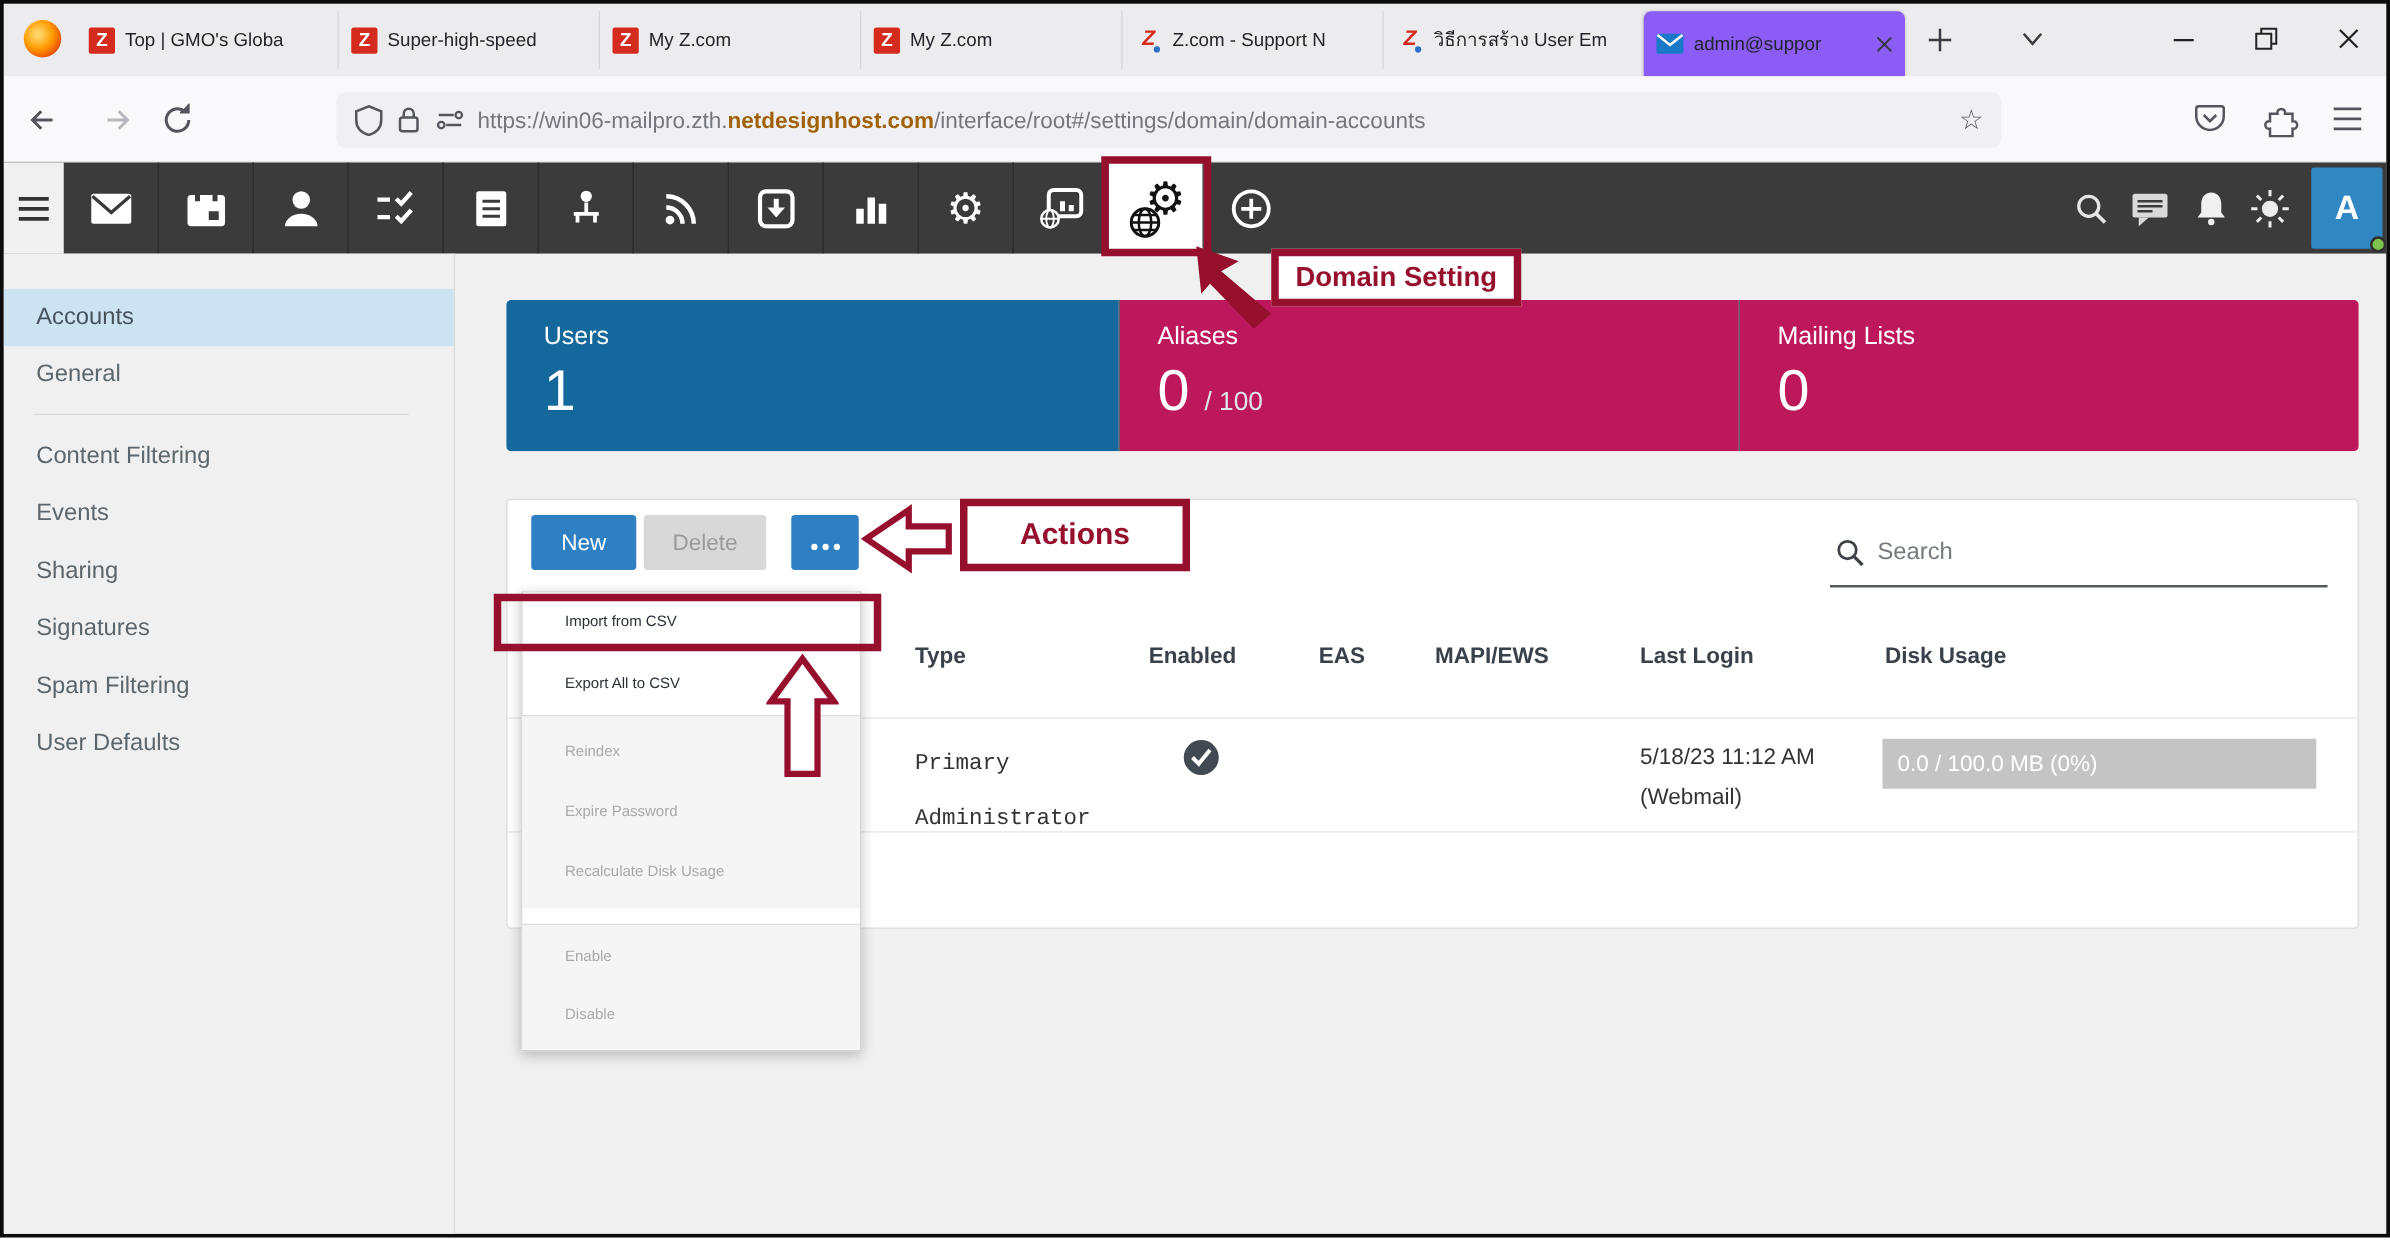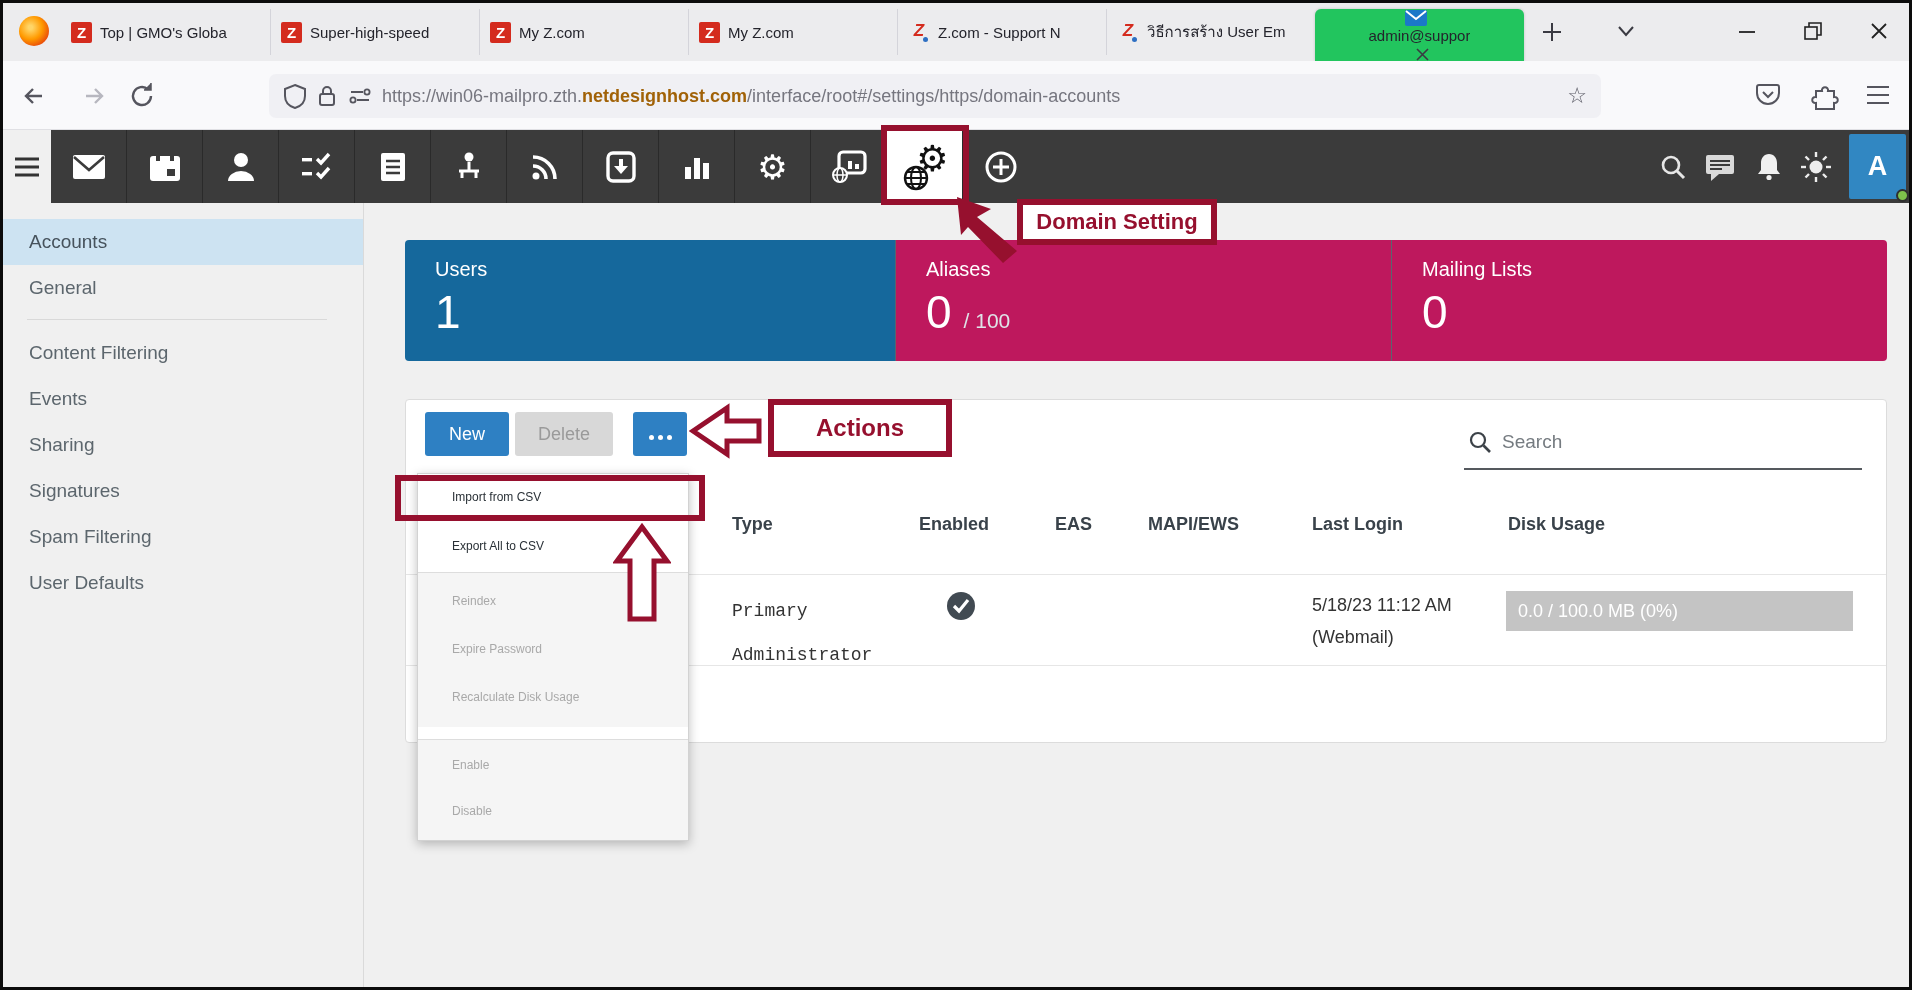--- a/index.html
+++ b/index.html
@@ -9,21 +9,21 @@
 
   
   .tabbar { position:absolute; left:0; top:0; width:100%; height:58px; background:#ececee; display:flex; align-items:flex-end; }
   .fx-logo { position:absolute; left:16px; top:13px; width:30px; height:30px; border-radius:50%;
              background:radial-gradient(circle at 38% 38%, #ffd567 8%, #ff9a00 45%, #e3350d 85%); }
   .tabs { position:absolute; left:58px; top:6px; height:52px; display:flex; }
   .tab { width:209px; height:46px; display:flex; align-items:center; padding:0 10px; color:#24242c; font-size:15px;
          border-left:1px solid #d4d4da; overflow:hidden; white-space:nowrap; }
   .tab:first-child { border-left:none; }
   .tab .title { overflow:hidden; white-space:nowrap; flex:1; }
-  .tab.active { background:#22c55e; height:52px; border-radius:6px 6px 0 0; border-left:none; box-shadow:0 0 3px rgba(0,0,0,.18);flex-direction:column; }
+  .tab.active { background:#8b5cf6; height:52px; border-radius:6px 6px 0 0; border-left:none; box-shadow:0 0 3px rgba(0,0,0,.18); }
   .fav-z { width:21px; height:21px; background:#d42b1e; color:#fff; font-weight:bold; font-size:15px;
            display:inline-flex; align-items:center; justify-content:center; margin-right:8px; flex:none; border-radius:2px; }
   .fav-zcom { width:22px; height:22px; position:relative; margin-right:8px; flex:none; color:#d42b1e; font-weight:bold;
               font-style:italic; font-size:17px; line-height:20px; text-align:center; }
   .fav-zcom::after { content:""; position:absolute; right:2px; bottom:1px; width:5px; height:5px; background:#2d6fc2; border-radius:50%; }
   .fav-mail { margin-right:8px; flex:none; }
   .tab-close { margin-left:6px; flex:none; }
   .newtab { position:absolute; left:1536px; top:16px; }
   .tab-chevron { position:absolute; left:1612px; top:20px; }
   .winctl { position:absolute; top:14px; }
@@ -45,21 +45,21 @@
   .tb-right { position:absolute; top:0; height:73px; display:flex; align-items:center; justify-content:center; }
   .avatar { position:absolute; left:1846px; top:4px; width:57px; height:65px; background:#3187c2; border-radius:2px;
             color:#fff; font-weight:bold; font-size:27px; display:flex; align-items:center; justify-content:center; }
   .presence { position:absolute; right:-3px; bottom:-3px; width:13px; height:13px; border-radius:50%; background:#7ec14b; border:2px solid #2f2f2f; }
 
   
   .content { position:absolute; left:0; top:200px; width:1906px; height:784px; background:#f0f0f0; }
   .sidebar { position:absolute; left:0; top:0; width:361px; height:100%; background:#f0f0f0; border-right:1px solid #dadada; }
   .side-item { height:46px; line-height:46px; padding-left:26px; font-size:19px; color:#5c666d; cursor:pointer; }
   .side-item.active { background:#cde3f2; color:#46525c; }
-  .side-item.first { margin-top:16px; }
+  .side-item.first { margin-top:28px; }
   .side-div { border-top:1px solid #d9d9d9; margin:8px 0 10px 24px; width:300px; }
 
   .main { position:absolute; left:362px; top:0; width:1384px; height:100%; }
 
   .cards { position:absolute; left:40px; top:37px; width:1482px; height:121px; display:flex; border-radius:4px; overflow:hidden; }
   .card { height:100%; padding:18px 0 0 30px; color:#fff; position:relative; }
   .card.blue { width:490px; background:#15689c; }
   .card.slate { width:496px; background:#be185d; border-left:1px solid #5a656d; }
   .card-label { font-size:20px; }
   .card-num { font-size:46px; font-weight:normal; margin-top:4px; display:flex; align-items:baseline; }
@@ -210,21 +210,21 @@
           </svg>
       </span>
       <span>
         <svg width="26" height="22" viewBox="0 0 26 22">
             <path d="M4 7 H16" stroke="#55555e" stroke-width="2"></path>
             <circle cx="20" cy="7" r="2.6" fill="none" stroke="#55555e" stroke-width="1.8"></circle>
             <circle cx="6" cy="15" r="2.6" fill="none" stroke="#55555e" stroke-width="1.8"></circle>
             <path d="M10 15 H22" stroke="#55555e" stroke-width="2"></path>
           </svg>
       </span>
-      <span class="urltext"><span>https://win06-mailpro.zth.</span><b>netdesignhost.com</b><span>/interface/root#/settings/https/domain-accounts</span></span>
+      <span class="urltext"><span>https://win06-mailpro.zth.</span><b>netdesignhost.com</b><span>/interface/root#/settings/domain/domain-accounts</span></span>
       <span class="url-star">☆</span>
     </div>
     <span class="abs" style="left:1750px; top:19px;">
       <svg width="30" height="30" viewBox="0 0 30 30">
           <path d="M6 5 h18 a2 2 0 0 1 2 2 v6 a11 11 0 0 1 -22 0 v-6 a2 2 0 0 1 2 -2 z" fill="none" stroke="#55555e" stroke-width="2"></path>
           <polyline points="10,12 15,17 20,12" fill="none" stroke="#55555e" stroke-width="2"></polyline>
         </svg>
     </span>
     <span class="abs" style="left:1806px; top:19px;">
       <svg width="30" height="30" viewBox="0 0 30 30">

